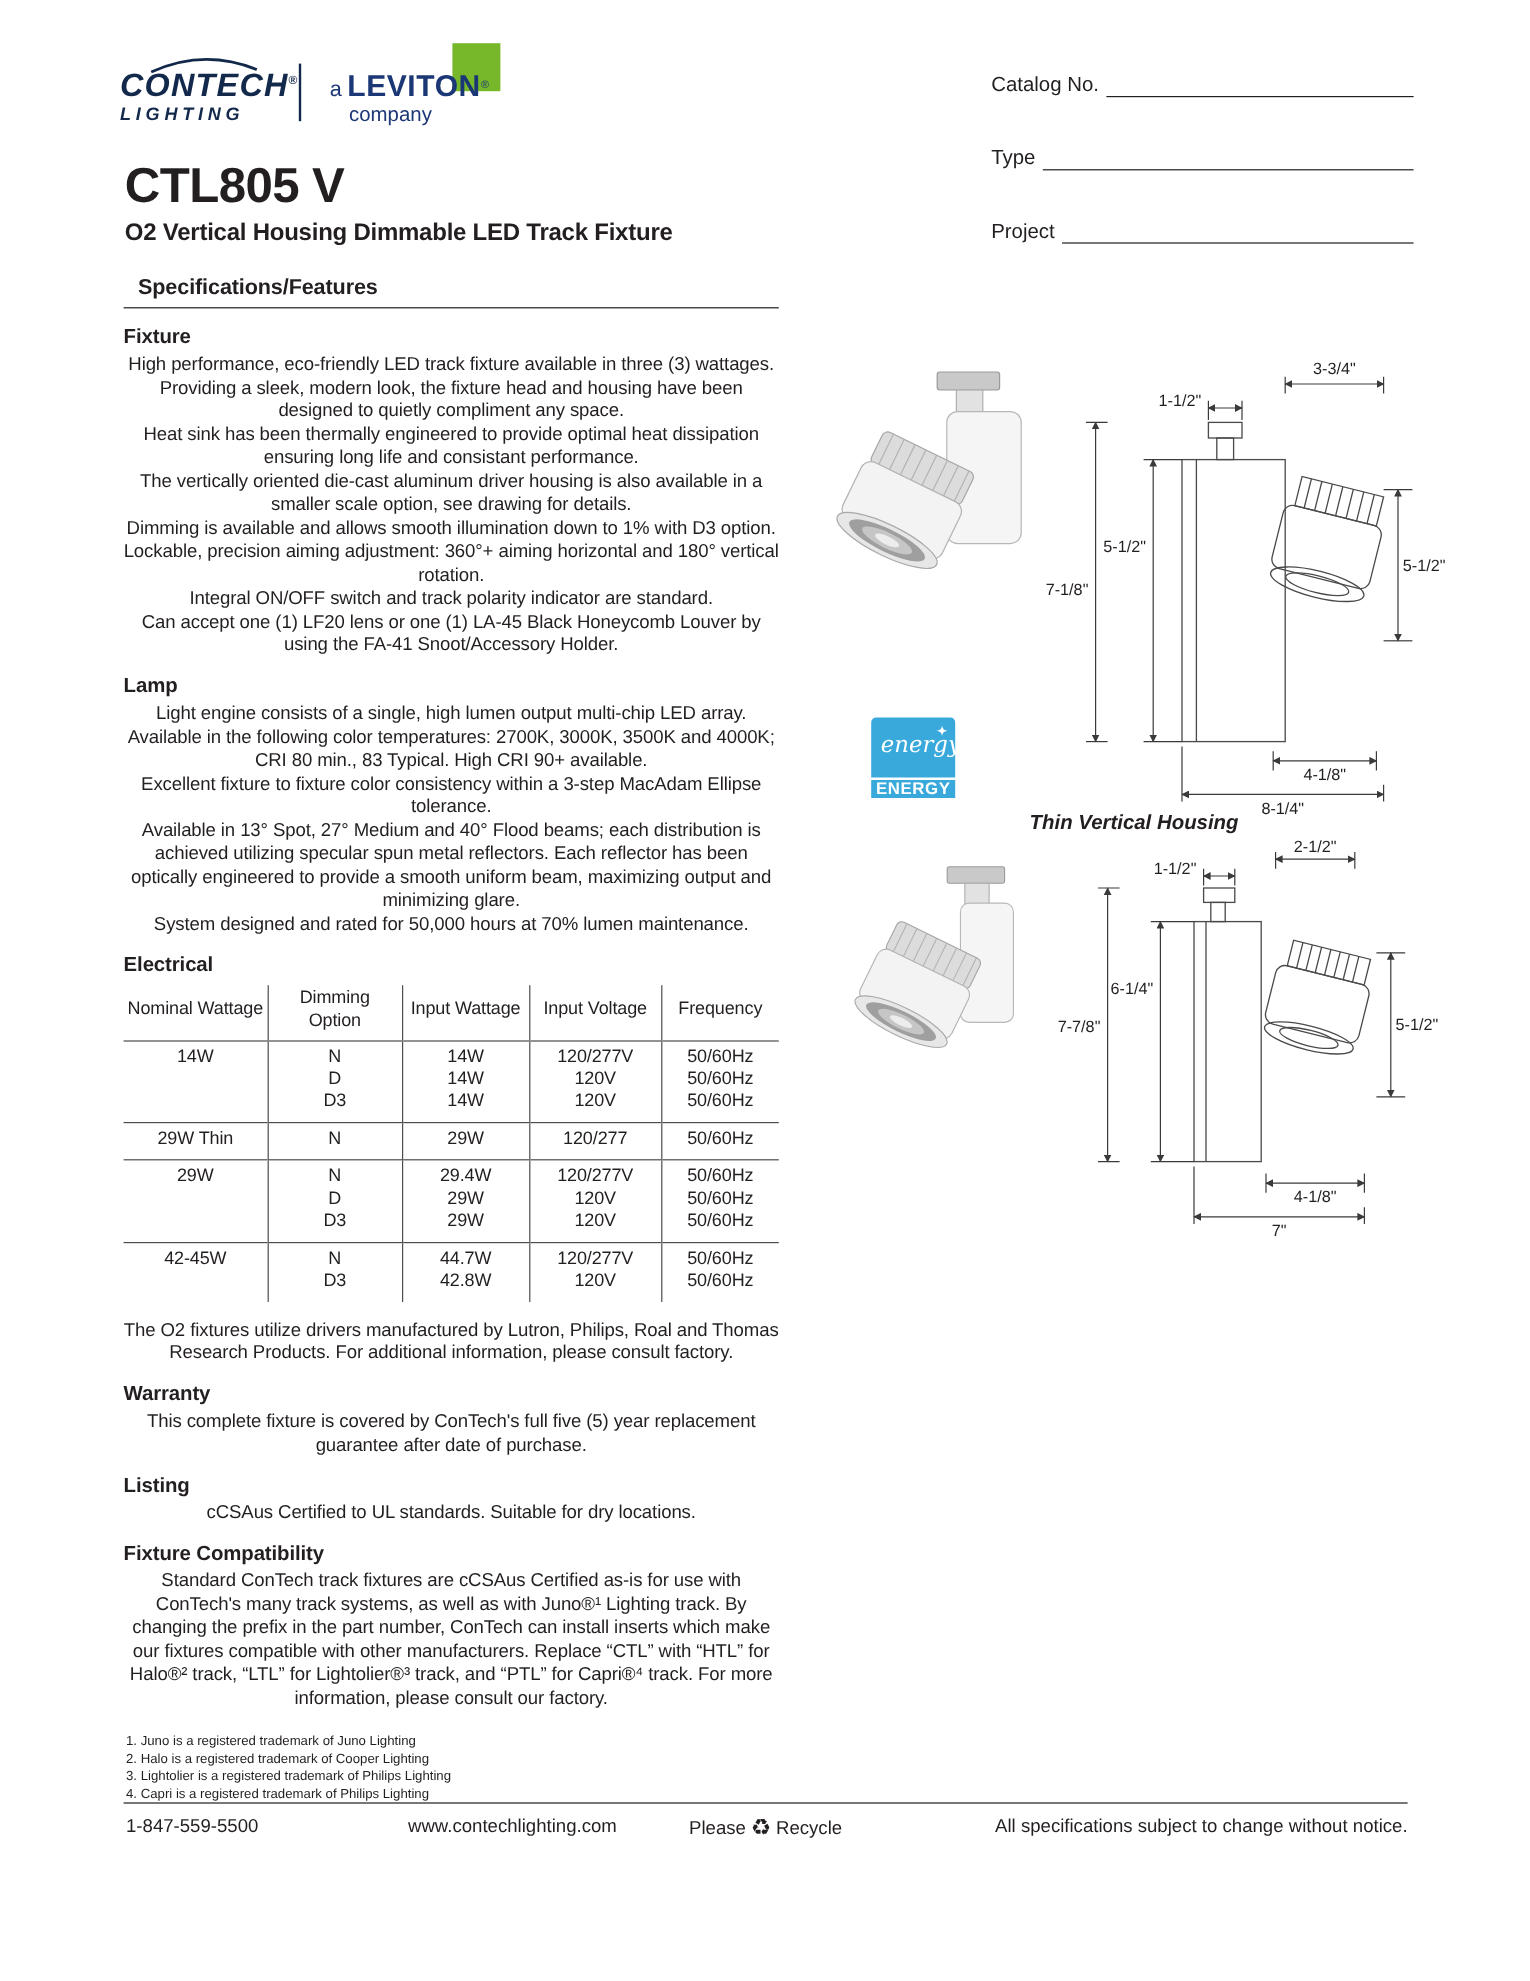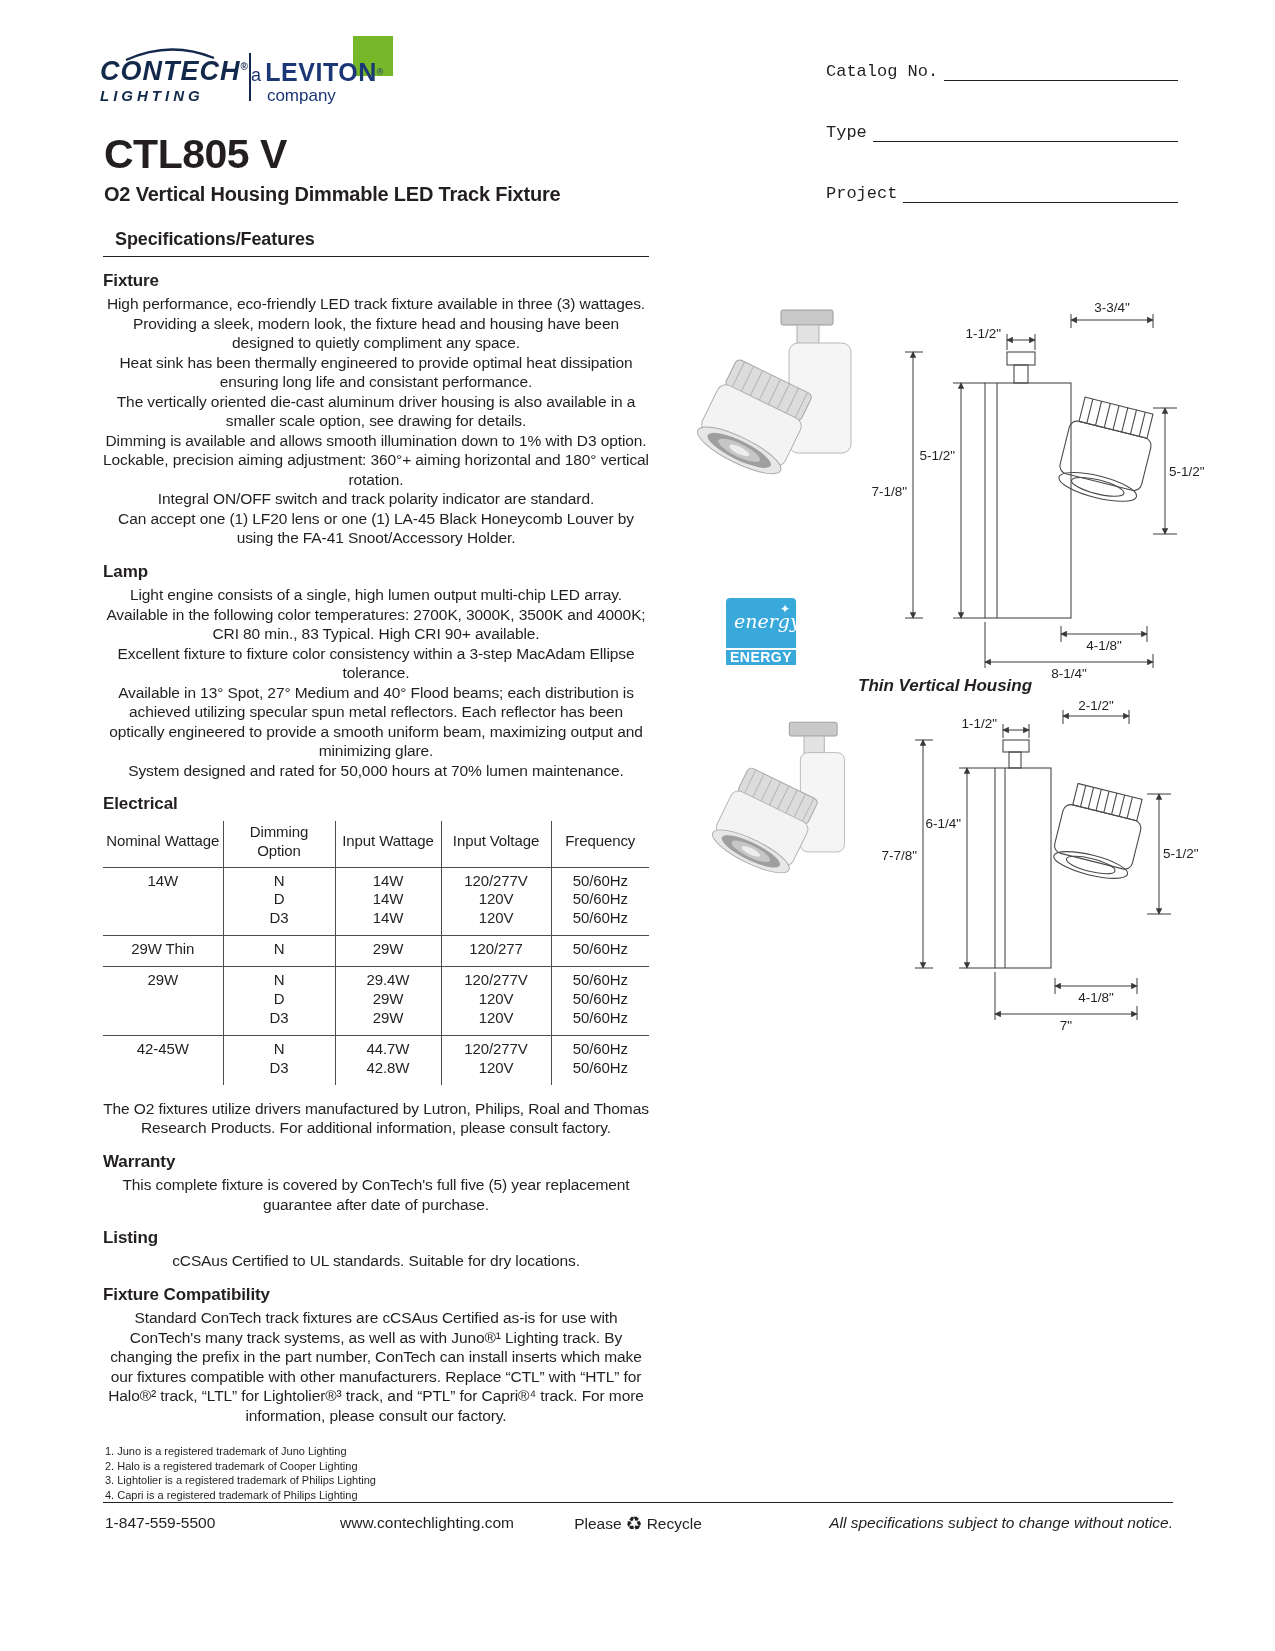--- a/index.html
+++ b/index.html
@@ -11,32 +11,32 @@
   .page{position:absolute;inset:0;overflow:hidden;}
 
   
   .logo-row{position:absolute;left:100px;top:50px;display:flex;align-items:center;gap:0;}
   .contech-wrap{position:relative;color:#13294b;padding-top:6px;}
   .contech-name{font-size:27px;font-weight:bold;font-style:italic;letter-spacing:1px;line-height:1;}
   .contech-name .reg{font-size:10px;font-style:normal;vertical-align:super;}
   .contech-sub{font-size:15px;font-weight:bold;font-style:italic;letter-spacing:4px;line-height:1;margin-top:3px;}
   .swoosh{position:absolute;top:-4px;left:22px;}
   .logo-divider{width:2px;height:48px;background:#13294b;}
-  .leviton-wrap{position:relative;color:#1c3775;padding-top:10px;min-width:170px;}
+  .leviton-wrap{position:relative;color:#1c3775;padding-top:10px;min-width:170px;margin-left:24px;}
   .lev-green{position:absolute;top:-14px;right:28px;width:40px;height:40px;background:#76b82a;z-index:0;}
   .lev-line1{position:relative;z-index:1;line-height:1;}
   .lev-a{font-size:18px;}
   .lev-name{font-size:25px;font-weight:bold;letter-spacing:0.5px;}
   .lev-reg{font-size:9px;vertical-align:super;}
   .lev-sub{position:relative;z-index:1;font-size:17px;margin-top:2px;margin-left:16px;line-height:1;}
 
   
   .fields{position:absolute;left:826px;top:60px;width:352px;}
   .field-row{display:flex;align-items:flex-end;margin-bottom:40px;font-size:17px;}
-  .field-label{white-space:nowrap;padding-right:6px;font-family:Liberation Mono, monospace;}
+  .field-label{white-space:nowrap;padding-right:6px;}
   .field-line{flex:1;border-bottom:1.4px solid #231f20;height:20px;}
 
   
   .title-block{position:absolute;left:104px;top:134px;}
   .model{font-size:41px;font-weight:bold;letter-spacing:-0.5px;line-height:1;}
   .subtitle{font-size:20px;font-weight:bold;margin-top:8px;letter-spacing:-0.2px;}
 
   
   .left-col{position:absolute;left:103px;top:228px;width:546px;font-size:15.5px;line-height:1.26;letter-spacing:-0.1px;}
   .specs-header{font-size:18px;font-weight:bold;padding-left:12px;}
@@ -63,21 +63,21 @@
   .thin-caption{position:absolute;left:858px;top:676px;font-size:17px;font-weight:bold;font-style:italic;}
 
   
   .footnotes{position:absolute;left:105px;top:1444px;font-size:11px;line-height:1.32;}
   .footer{position:absolute;left:103px;top:1502px;width:1070px;border-top:1.2px solid #231f20;height:42px;}
   .footer-inner{position:relative;width:100%;height:100%;font-size:15.5px;}
   .f-phone{position:absolute;left:2px;top:11px;}
   .f-site{position:absolute;left:237px;top:11px;}
   .f-recycle{position:absolute;left:50%;transform:translateX(-50%);top:11px;display:flex;align-items:center;gap:4px;}
   .recycle-icon{font-size:19px;line-height:1;}
-  .f-disc{position:absolute;right:0;top:11px;font-style:italic;}
+  .f-disc{position:absolute;right:0;top:11px;}
 </style>
 </head>
 <body>
 
 <div class="page">
 
   <div class="logo-row">
     <div class="contech-wrap">
       <svg class="swoosh" width="96" height="14" viewBox="0 0 96 14">
           <path d="M4 12 Q 48 -8 92 10" fill="none" stroke="#13294b" stroke-width="2.4"></path>

